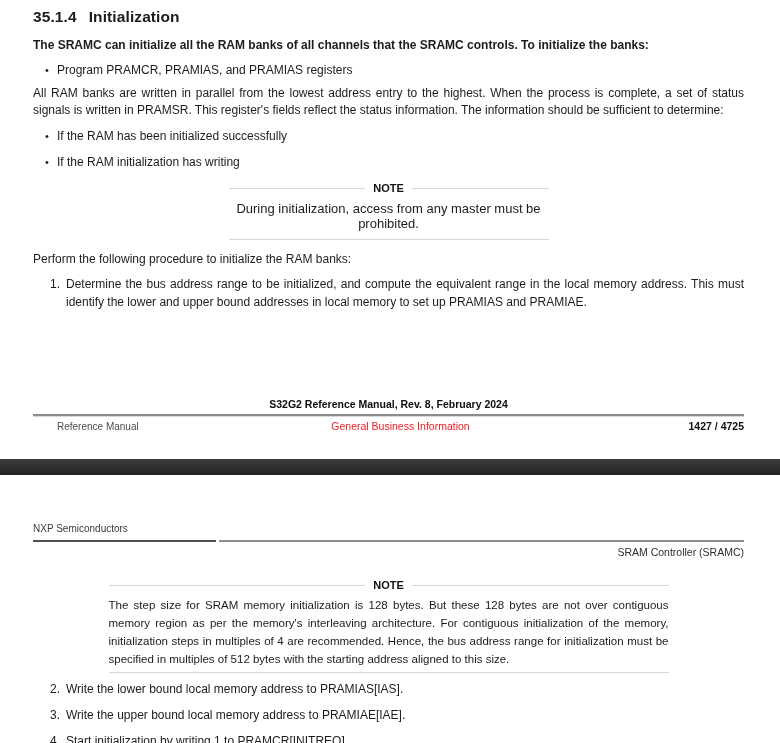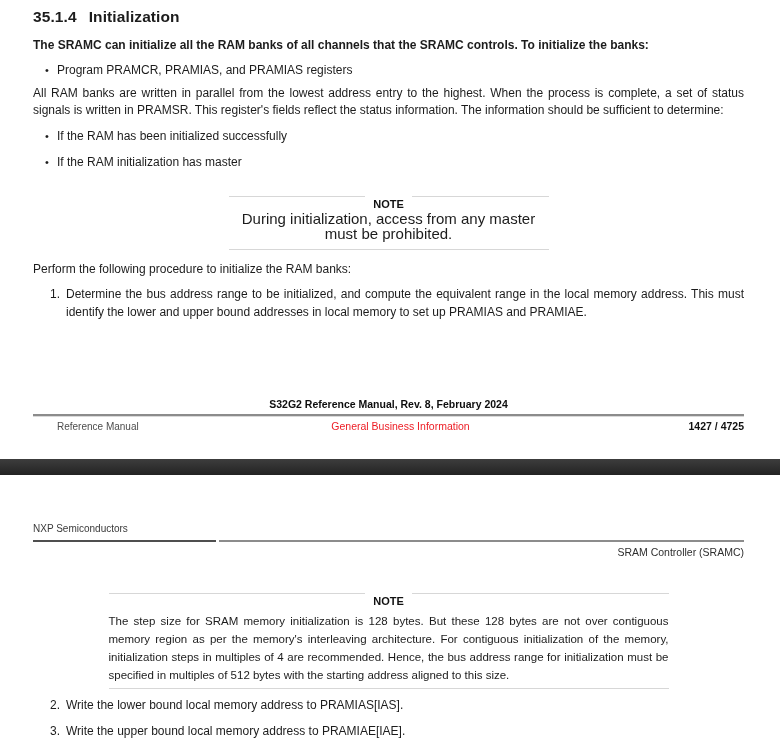--- a/index.html
+++ b/index.html
@@ -38,22 +38,22 @@
   .li2 { margin-top:8px;  line-height:17px; }
   .li3 { margin-top:9px;  line-height:17px; }
   .li4 { margin-top:9px;  line-height:17px; }
 
   
   .note { margin-left:auto; margin-right:auto; }
   .note1 { width:320px; margin-top:11px; }
   .note2 { width:560px; margin-top:20px; }
   .note-head { display:flex; align-items:center; gap:8px; line-height:13px; }
   .note-head .nline { flex:1; height:1px; background:#d7d7d7; }
-  .note-label { font-size:11px; font-weight:bold; color:#111;margin-top:16px; }
-  .note1 .note-body { margin-top:0; font-size:15px; line-height:15px; text-align:center; }
+  .note-label { font-size:11px; font-weight:bold; color:#111; }
+  .note1 .note-body { margin-top:6px; font-size:13px; line-height:15px; text-align:center; }
   .note2 .note-body { margin-top:4px; font-size:11.5px; line-height:18px; text-align:justify; }
   .note-foot { height:1px; background:#d7d7d7; }
   .note1 .note-foot { margin-top:8px; }
   .note2 .note-foot { margin-top:4px; }
 
   
   .p1-footer { position:absolute; left:33px; right:36px; top:398px; }
   .f-center-bold { text-align:center; font-weight:bold; font-size:10.5px; line-height:13px; color:#0d0d0d; }
   .f-rule { margin-top:3px; height:2px; background:#8c8c8c; border-bottom:1px solid #d9d9d9; }
   .f-row { display:grid; grid-template-columns:1fr auto 1fr; margin-top:3px; font-size:10.5px; line-height:13px; align-items:baseline;padding-left:24px; }
@@ -89,21 +89,21 @@
 
   <p class="para p2">All RAM banks are written in parallel from the lowest address entry to the highest. When the process is complete, a set of status signals is written in PRAMSR. This register's fields reflect the status information. The information should be sufficient to determine:</p>
 
   <div class="bullet b2">
     <span class="dot">•</span>
     <span class="t">If the RAM has been initialized successfully</span>
   </div>
 
   <div class="bullet b3">
     <span class="dot">•</span>
-    <span class="t">If the RAM initialization has master</span>
+    <span class="t">If the RAM initialization has writing</span>
   </div>
 
   <div class="note note1">
     <div class="note-head">
       <span class="nline"></span>
       <span class="note-label">NOTE</span>
       <span class="nline"></span>
     </div>
     <div class="note-body">During initialization, access from any master must be prohibited.</div>
     <div class="note-foot"></div>

